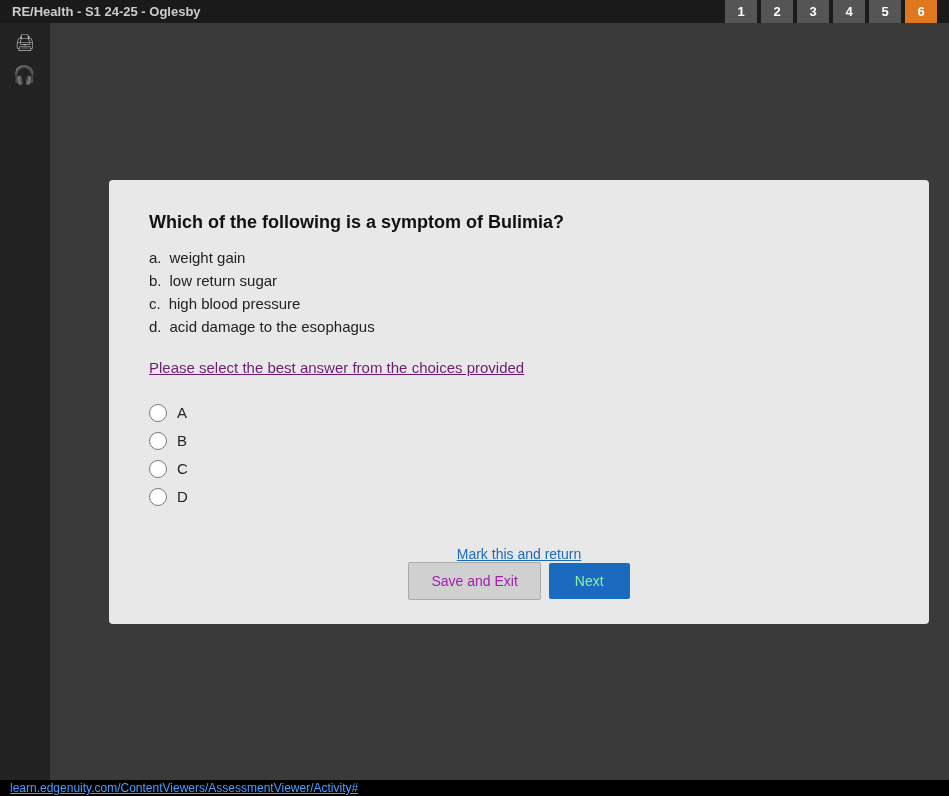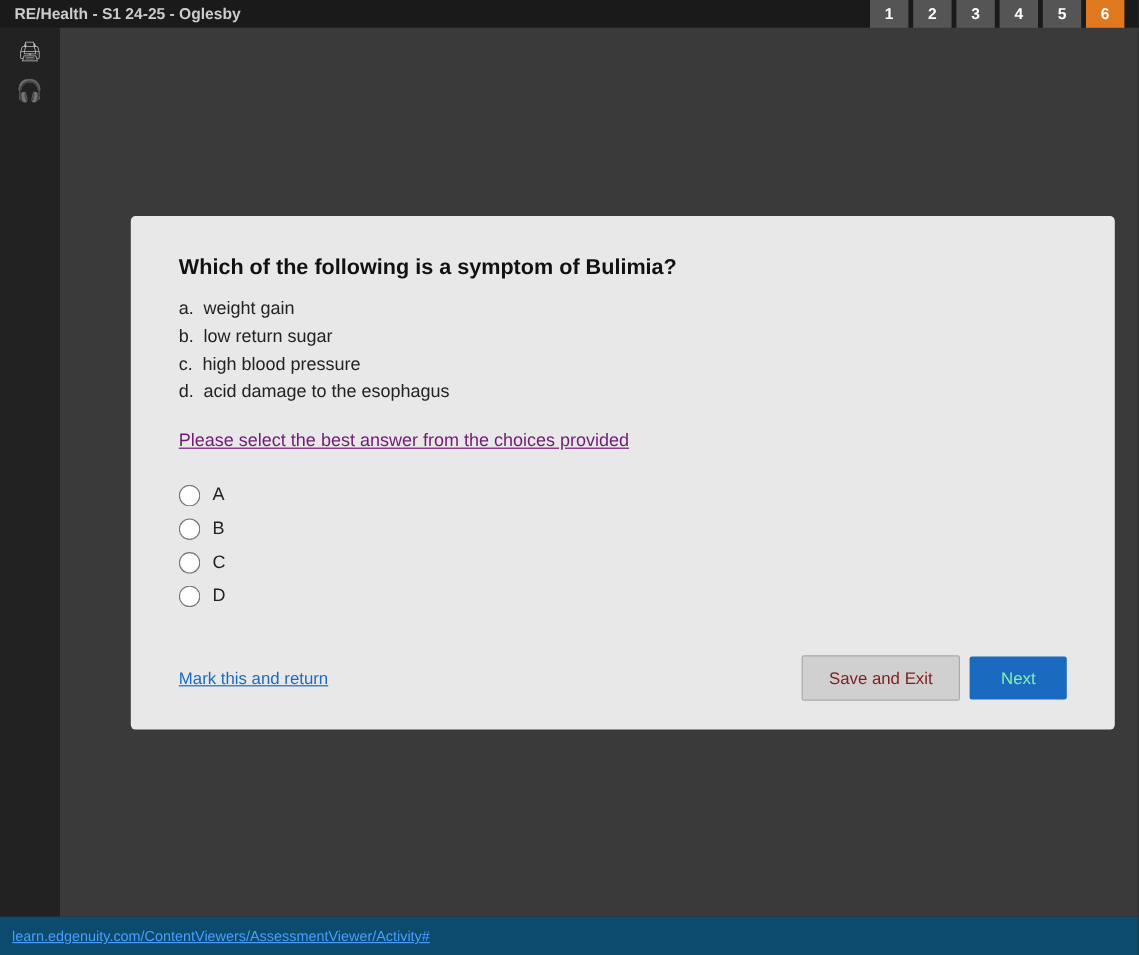--- a/index.html
+++ b/index.html
@@ -146,58 +146,59 @@
       height: 18px;
       cursor: pointer;
       accent-color: #555;
     }
 
     .card-footer {
       display: flex;
       align-items: center;
       justify-content: space-between;
       margin-top: 16px;
+      flex-direction: column;
     }
 
     .mark-return-link {
       color: #1a6bbf;
       font-size: 14px;
       text-decoration: underline;
       cursor: pointer;
     }
 
     .footer-buttons {
       display: flex;
       gap: 8px;
       align-items: center;
     }
 
     .save-exit-btn {
       background: #d0d0d0;
       border: 1px solid #aaa;
-      color: #7f1d1d;
+      color: #a21caf;
       padding: 10px 22px;
       font-size: 14px;
       cursor: pointer;
       border-radius: 2px;
     }
 
     .next-btn {
       background: #1a6bbf;
       border: none;
       color: #86efac;
       padding: 10px 26px;
       font-size: 14px;
       cursor: pointer;
       border-radius: 2px;
     }
 
     .bottom-bar {
-      background: #0c4a6e;
-      height: 32px;
+      background: #000000;
+      height: 16px;
       display: flex;
       align-items: center;
       padding: 0 10px;
     }
 
     .url-bar {
       color: #4a9eff;
       font-size: 12px;
       text-decoration: underline;
     }

